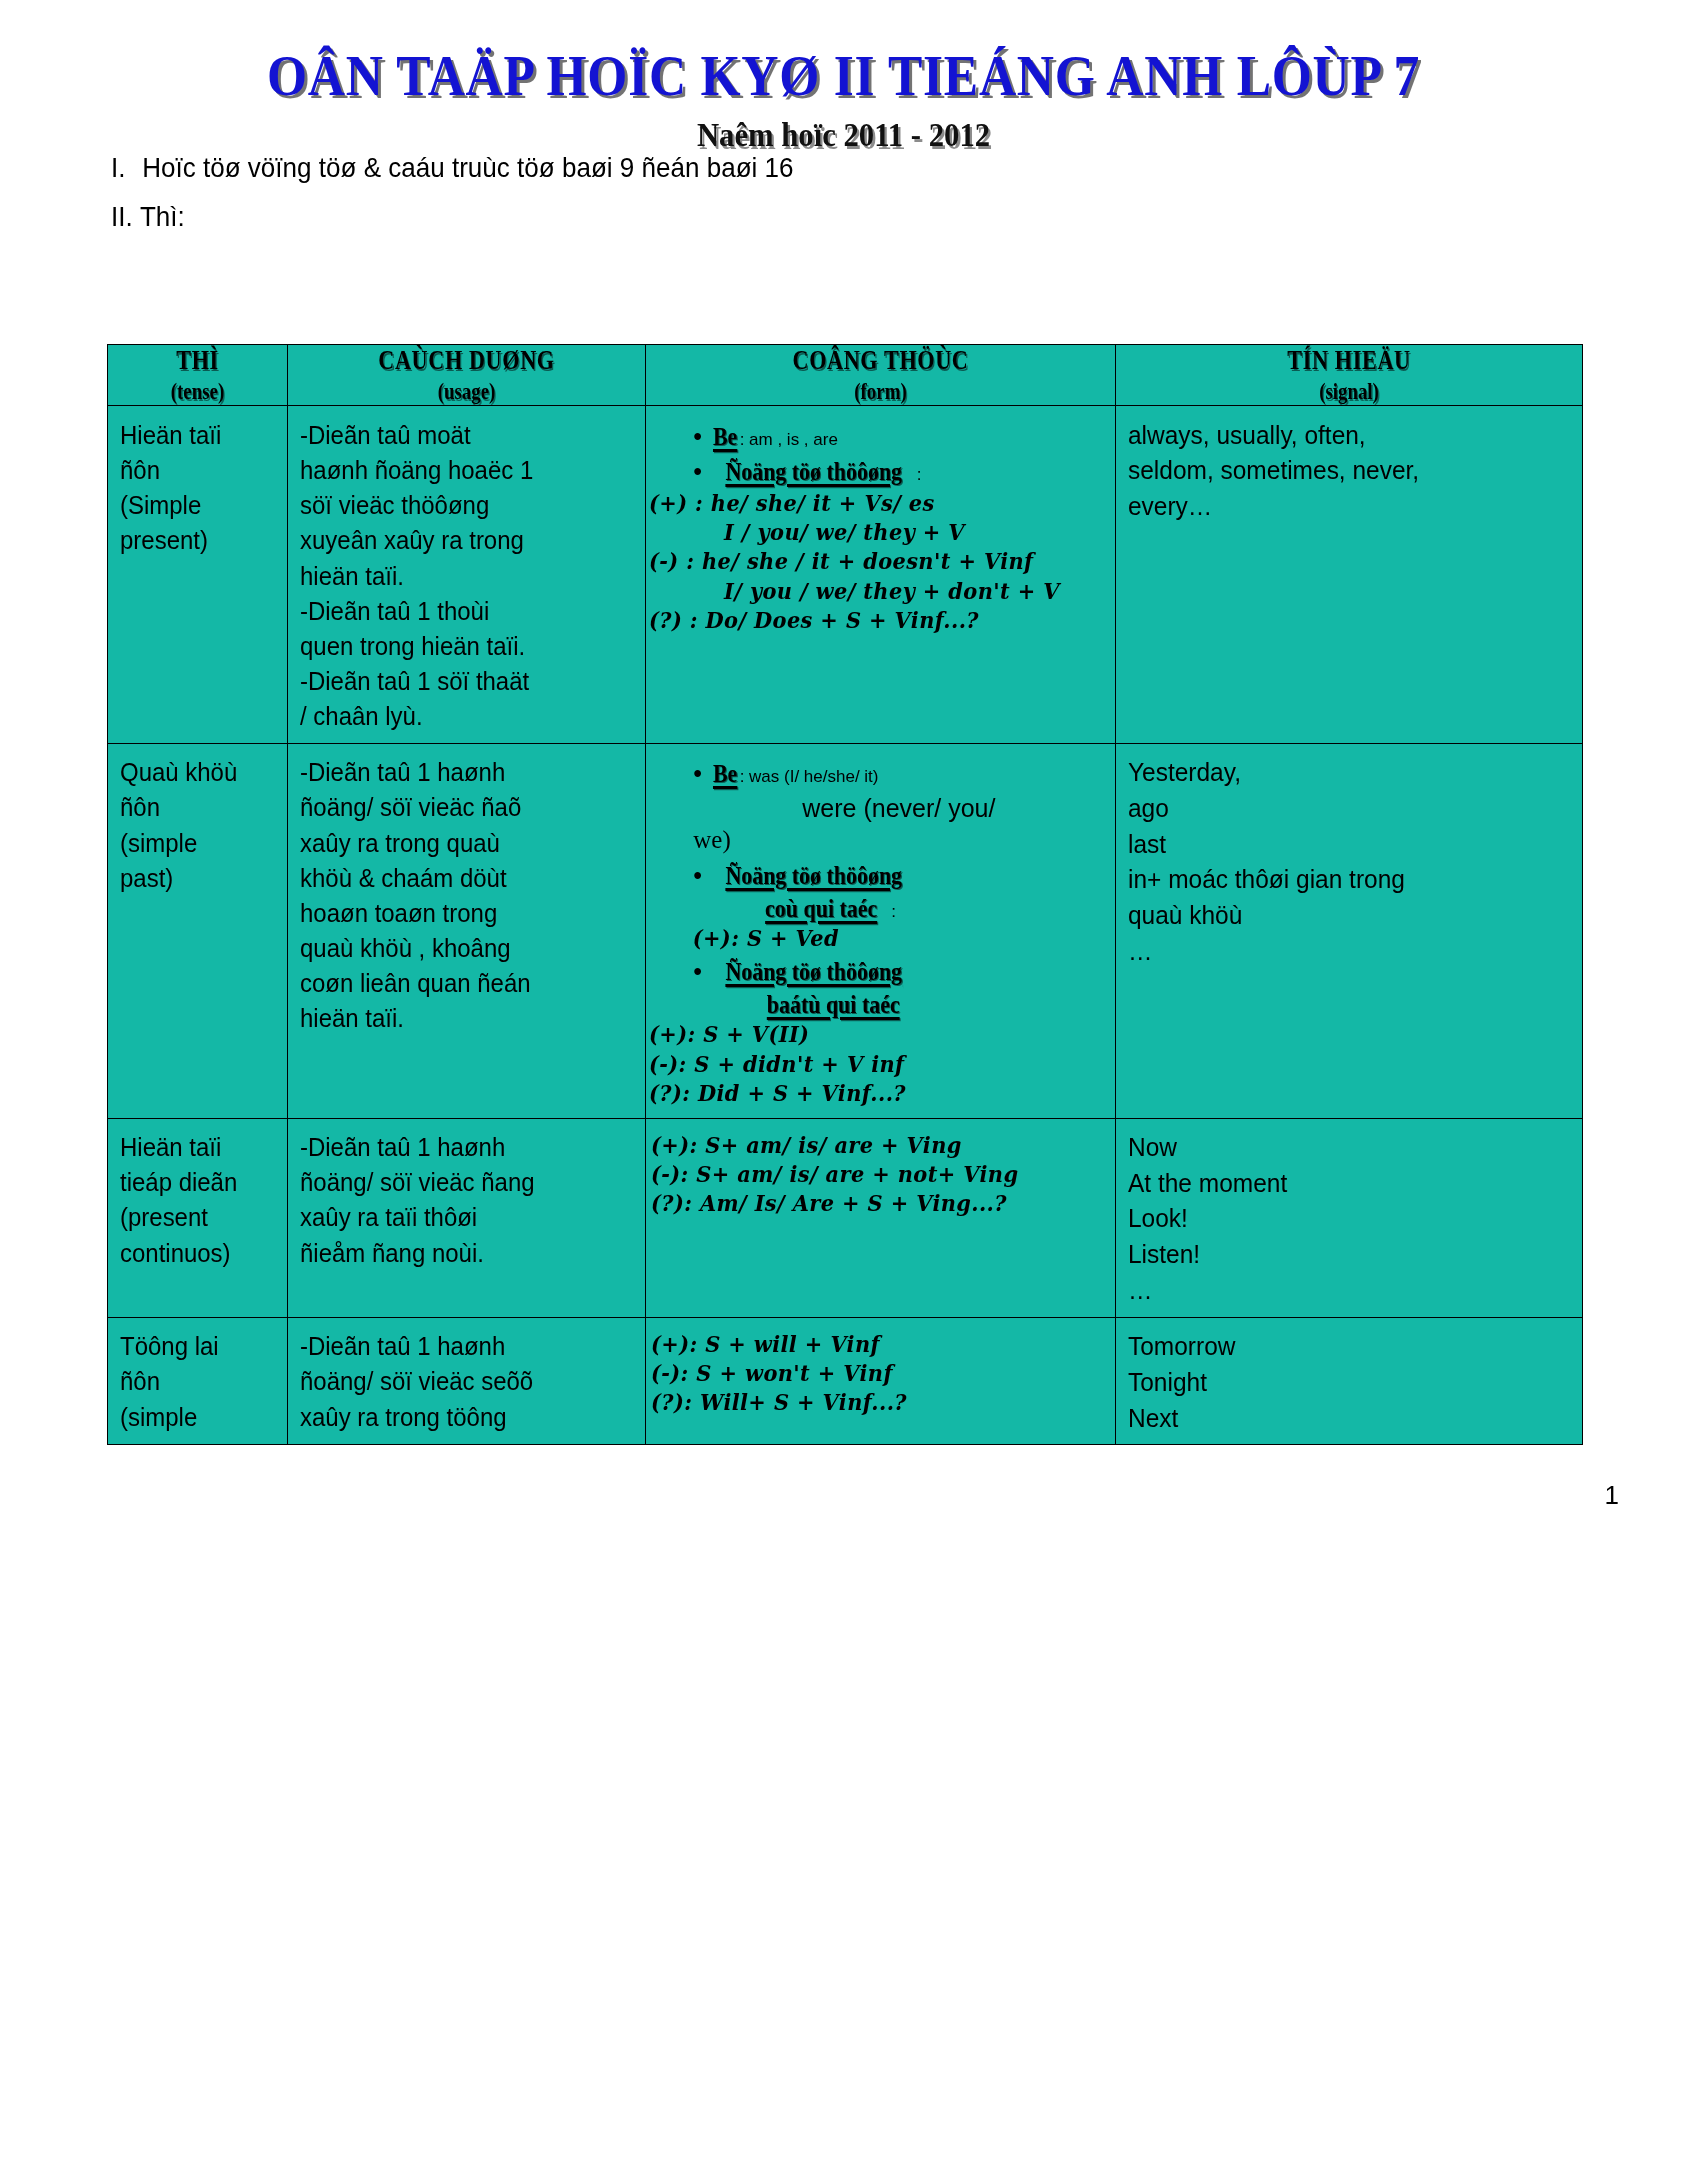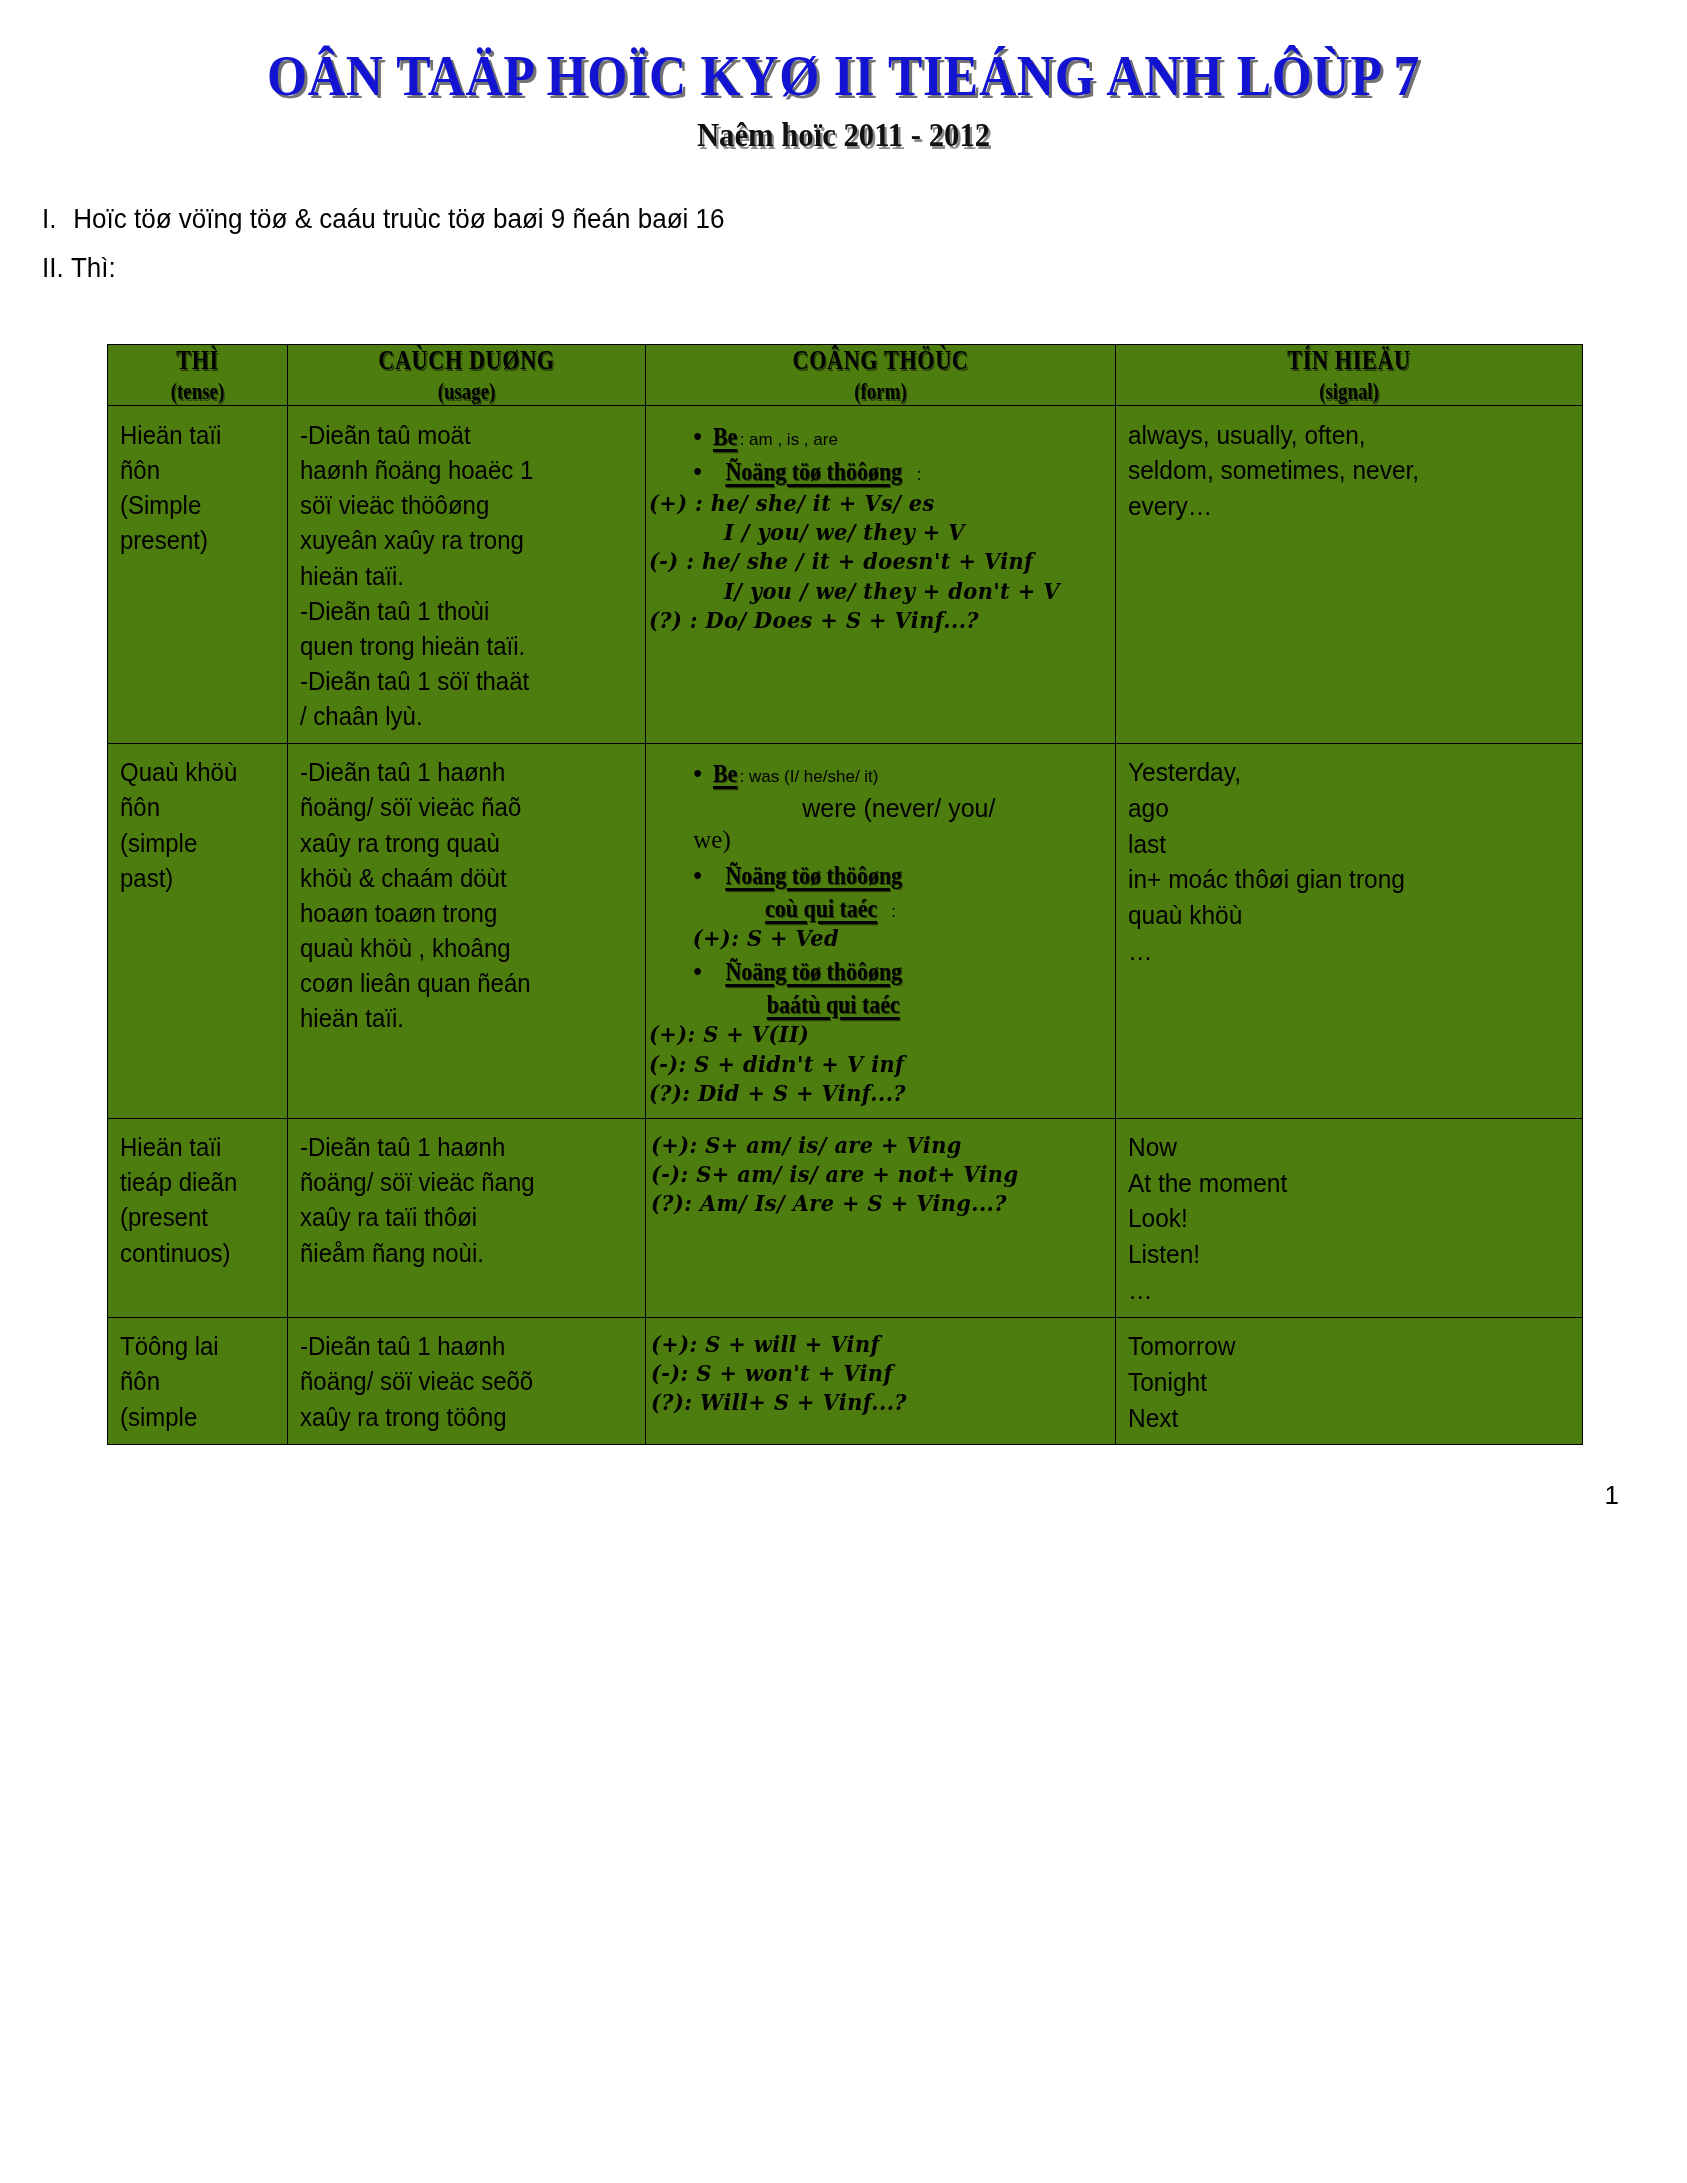--- a/index.html
+++ b/index.html
@@ -48,22 +48,21 @@
     color: #111111;
     margin-top: 11.5px;
     transform: scaleX(0.93);
     transform-origin: center;
     text-shadow: 2.5px 2.5px 0 rgba(0,0,0,0.45);
     white-space: nowrap;
   }
 
   
   .sections {
-    margin-top: 51px;
-    padding-left: 42px;
+    padding-left: 111px;
     font-size: 28px;
     line-height: 1.0;
   }
   .section-line {
     font-family: "Liberation Sans", sans-serif;
     font-size: 28px;
     color: #000;
     white-space: nowrap;
     margin-bottom: 21.4px;
     transform: scaleX(0.93);
@@ -78,21 +77,21 @@
     left: 107px;
     top: 344px;
     width: 1475px;
     border-collapse: collapse;
     table-layout: fixed;
   }
   .tense-table td, .tense-table th {
     border: 1.6px solid #000;
     vertical-align: top;
     padding: 0;
-    background: #4d7c0f;
+    background: #14b8a6;
     margin-top: 31px;
   }
   .col-tense  { width: 180px; }
   .col-usage  { width: 358px; }
   .col-form   { width: 470px; }
   .col-signal { width: 467px; }
 
   .hdr-cell {
     text-align: center;
     padding: 5px 3.3px 6.6px 3.3px;

